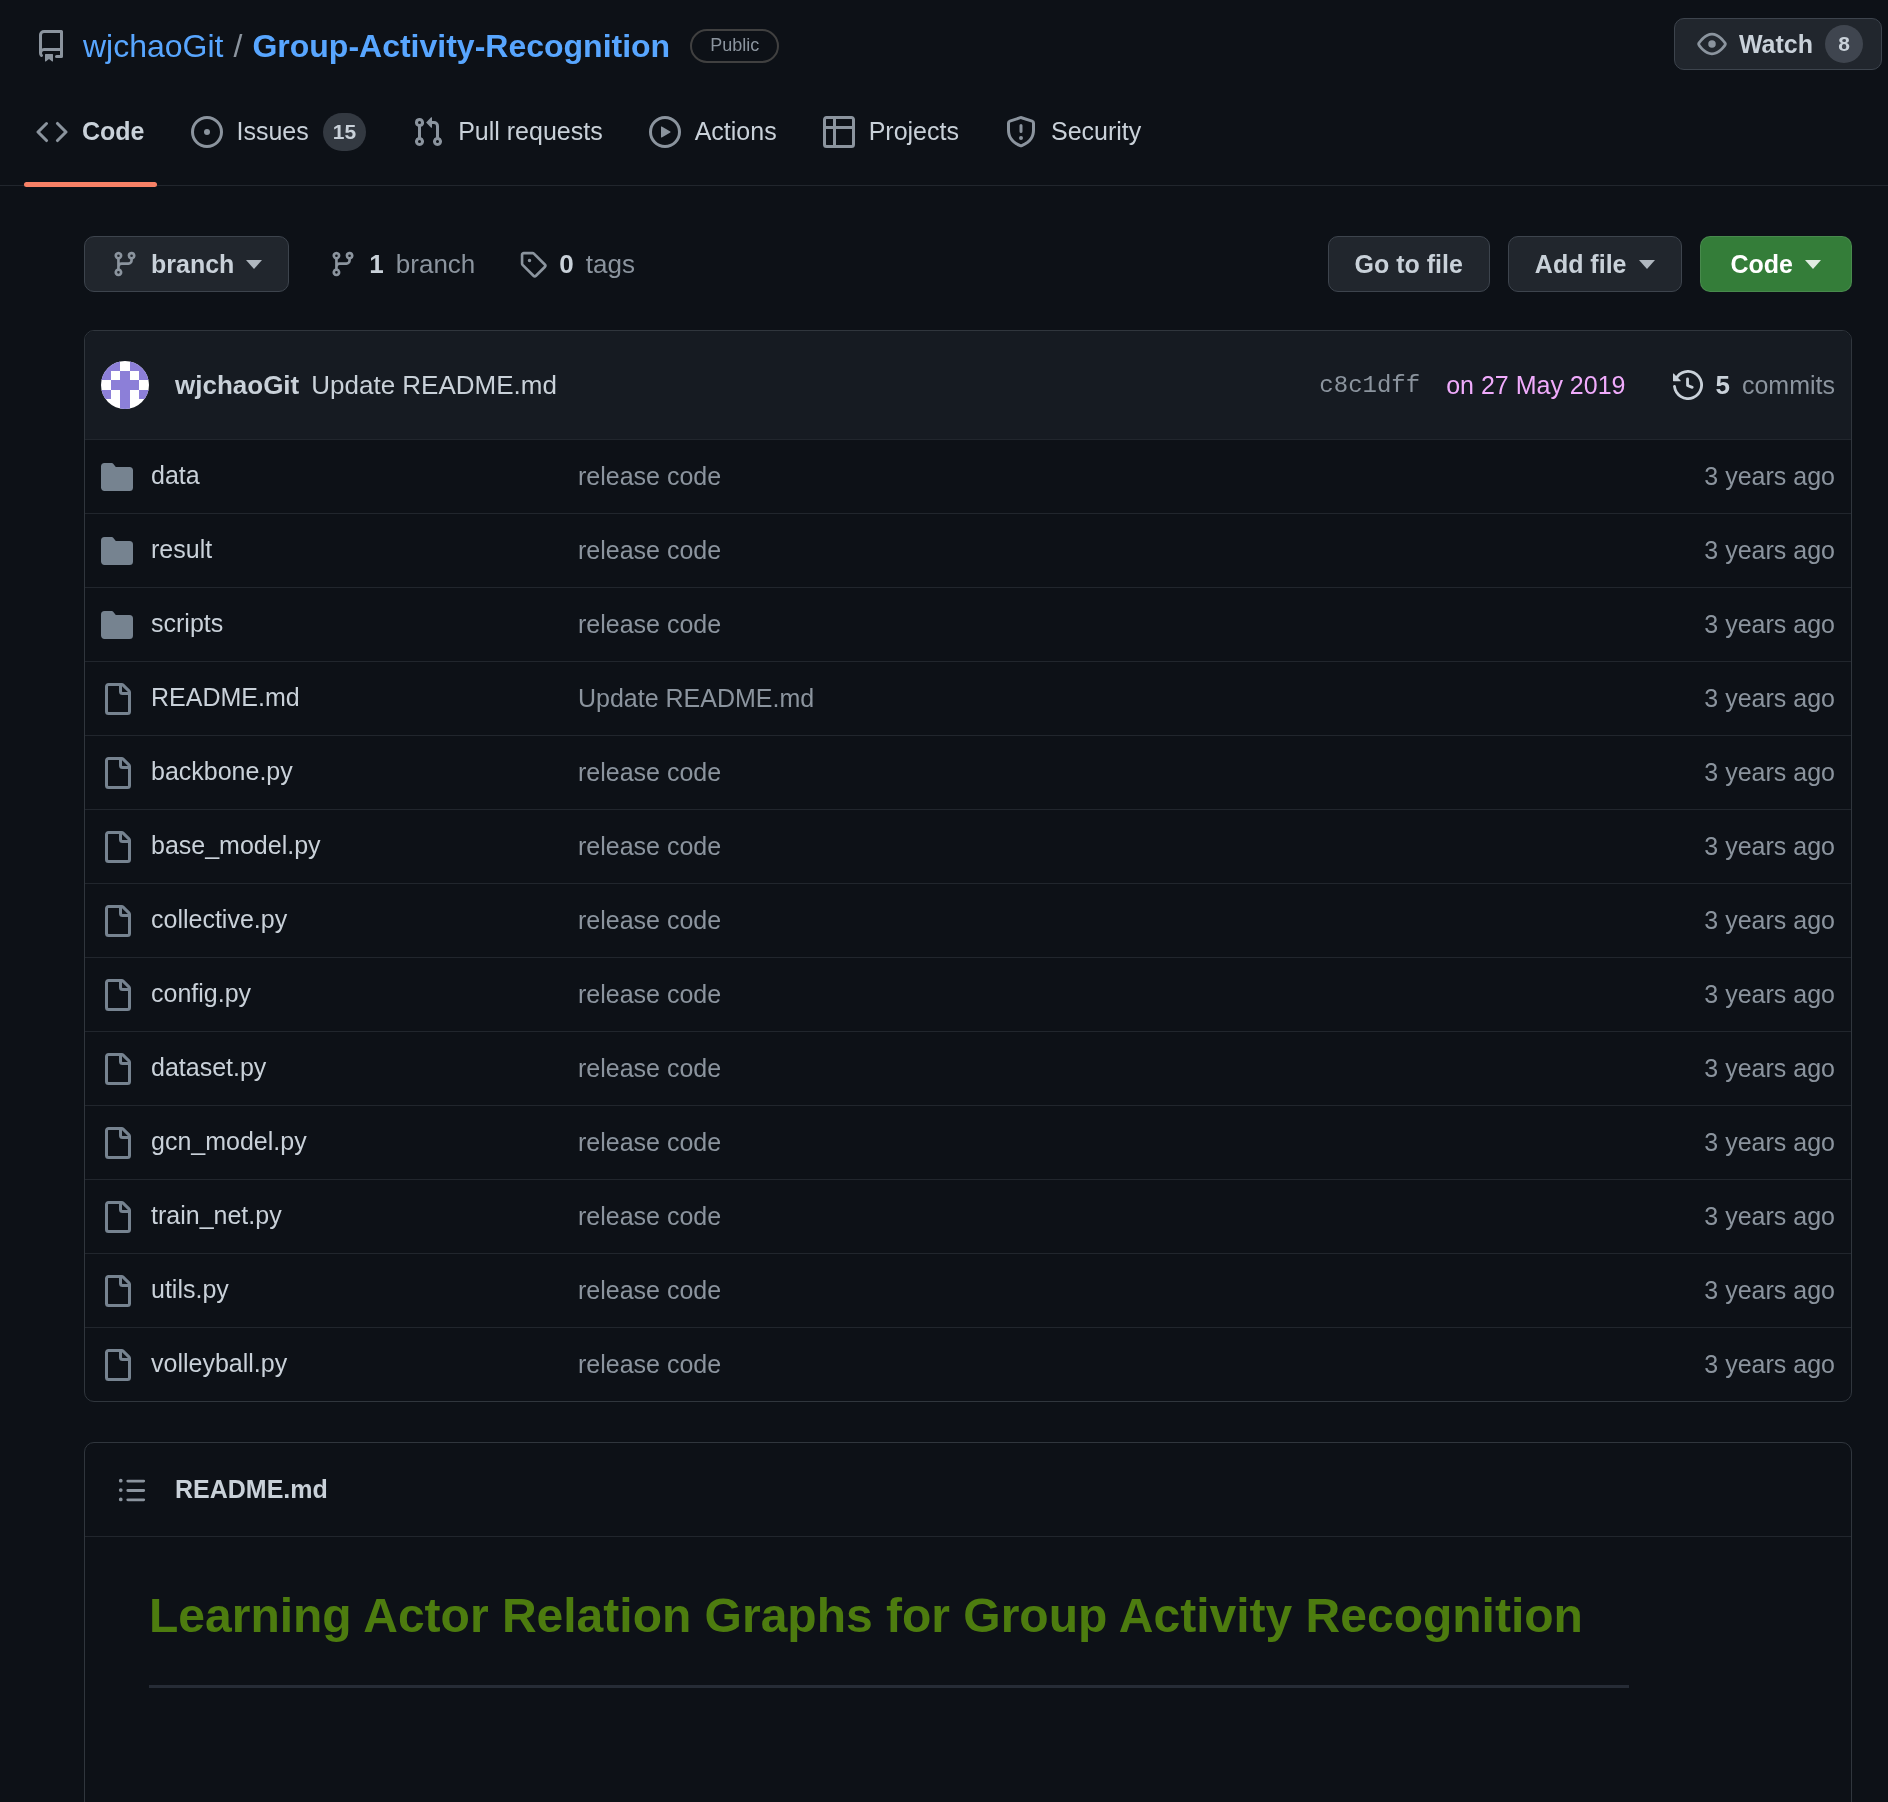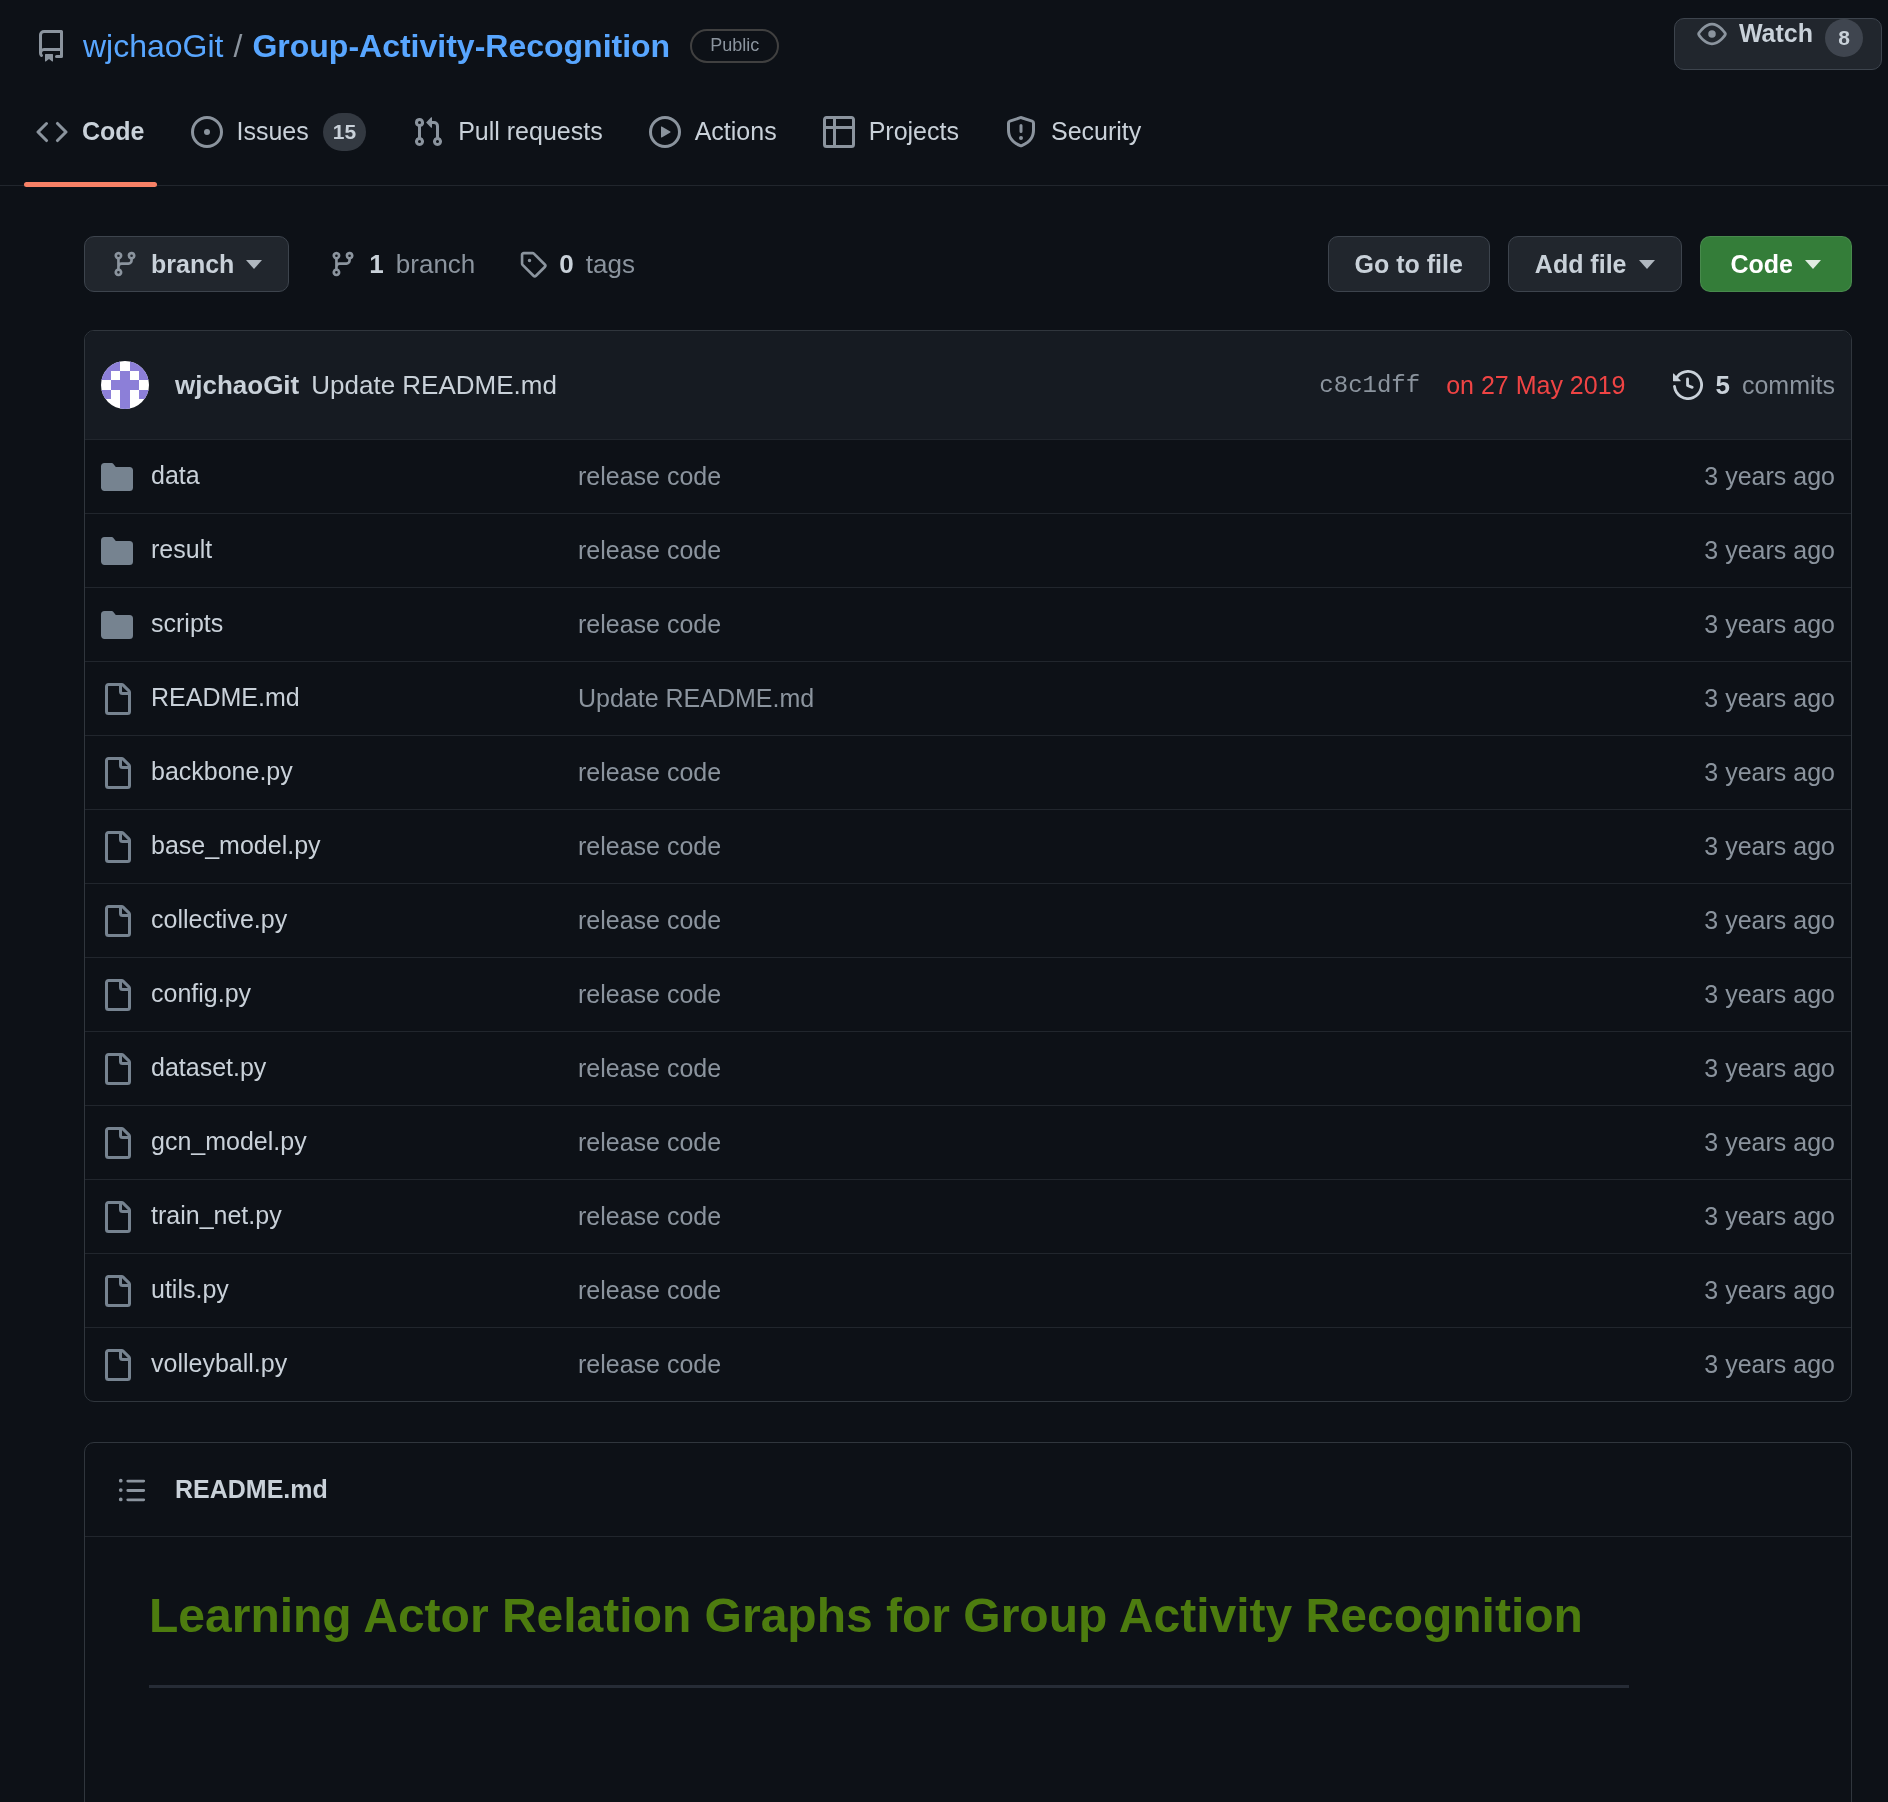--- a/index.html
+++ b/index.html
@@ -31,21 +31,21 @@
     border-radius: 999px;
     padding: 5px 18px 7px;
     line-height: 1;
   }
   .watch-btn {
     position: absolute;
     top: 18px;
     right: 6px;
     height: 52px;
     display: flex;
-    align-items: flex-start;
+    align-items: center;
     gap: 12px;
     background: #21262d;
     border: 1px solid #3d444d;
     border-radius: 10px;
     padding: 0 18px 0 22px;
     font-size: 25px;
     font-weight: 600;
     color: #c9d1d9;
     cursor: pointer;
   }
@@ -152,21 +152,21 @@
     width: 48px; height: 48px;
     border-radius: 50%;
     overflow: hidden;
     flex: 0 0 48px;
     cursor: pointer;
   }
   .commit-author { font-size: 26px; font-weight: 700; margin-left: 26px; color: #c9d1d9; cursor: pointer; }
   .commit-msg { font-size: 26px; color: #c9d1d9; margin-left: 12px; cursor: pointer; }
   .commit-meta { margin-left: auto; display: flex; align-items: center; }
   .commit-hash { font-family: "Liberation Mono", monospace; font-size: 24px; color: #8b949e; cursor: pointer; }
-  .commit-date { font-size: 25px; color: #ef4444; margin-left: 26px; }
+  .commit-date { font-size: 25px; color: #f0abfc; margin-left: 26px; }
   .commits-link { display: flex; align-items: center; gap: 12px; margin-left: 48px; color: #c9d1d9; cursor: pointer; }
   .commits-link .num { font-size: 26px; font-weight: 700; }
   .commits-link .lbl { font-size: 25px; color: #8b949e; }
   .history-icon { color: #c9d1d9; }
 
   .file-row {
     height: 74px;
     display: flex;
     align-items: center;
     padding: 0 16px;

